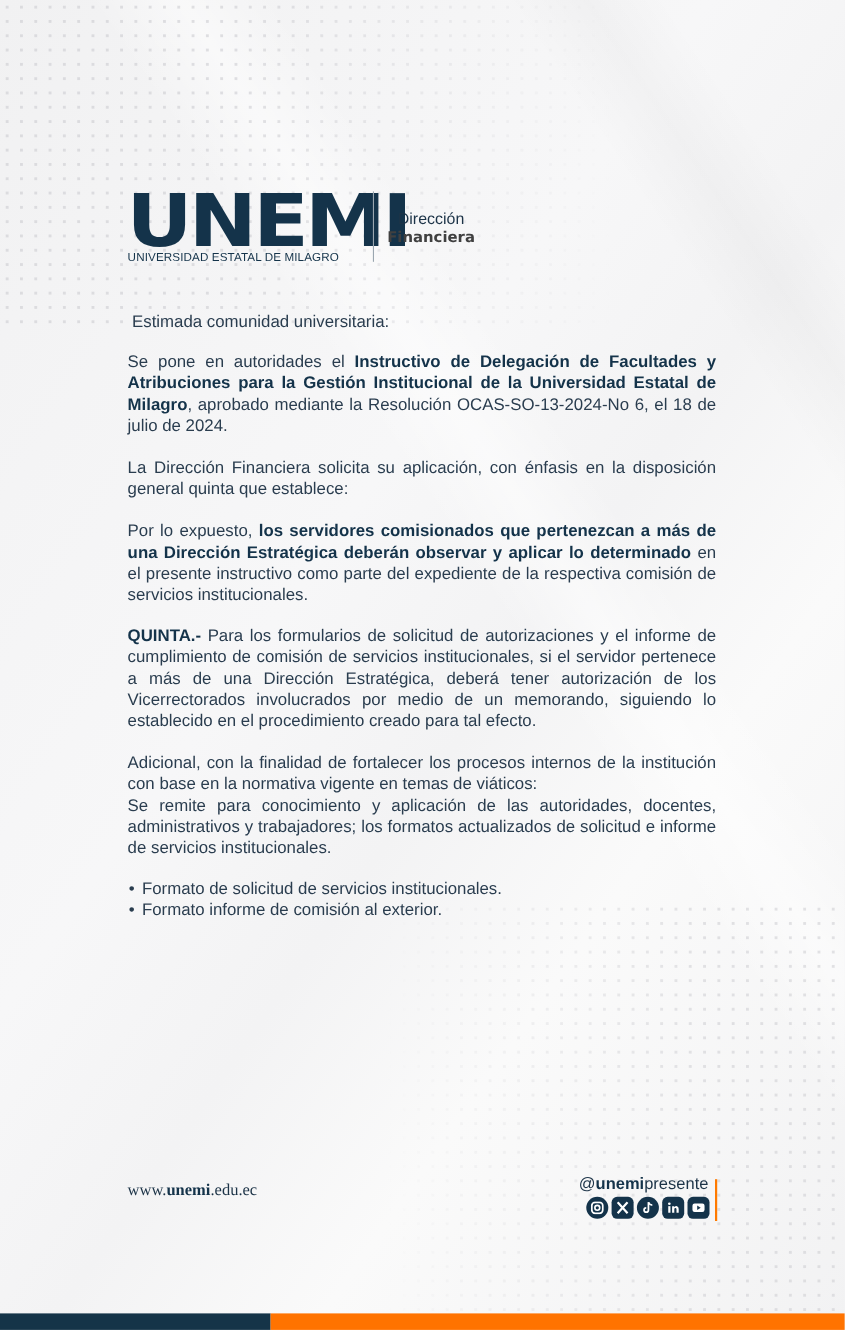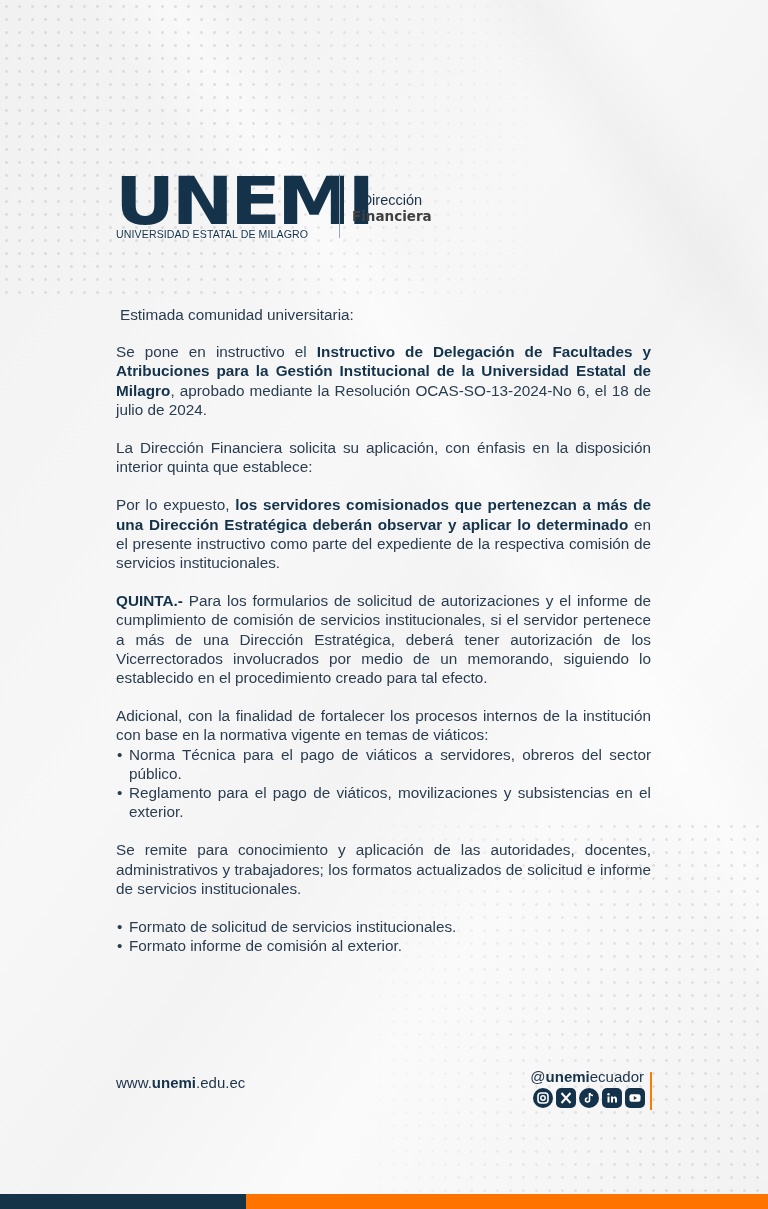--- a/index.html
+++ b/index.html
@@ -52,37 +52,37 @@
     font-family:"Liberation Sans", sans-serif; font-size:10.6px; letter-spacing:0.1px;
     color:#14334a;
   }
   .logo-sep { position:absolute; left:339px; top:174px; width:1px; height:64px; background:#9aa6b0; }
   .dept { position:absolute; left:352px; top:192px; line-height:16px; }
   .dept-line1 { font-family:"Liberation Sans", sans-serif; font-size:14.5px; color:#1c3347; display:block;text-align:center; }
   .dept-line2 { font-family:"DejaVu Sans", sans-serif; font-weight:bold; font-size:13.5px; color:#404040; display:block; }
 
   
   .content {
-    position:absolute; left:116px; top:305px; width:535px;
+    position:absolute; left:116px; top:283px; width:535px;
     font-family:"Liberation Sans", sans-serif; font-size:15.3px; line-height:19.2px;
     color:#2a3d4f;
   }
   .content p { margin:0 0 19px 0; text-align:justify; }
   .content p.greet { padding-left:4px; margin-bottom:18px; }
   .content b { color:#14334a; font-weight:bold; }
   .content ul { list-style:none; margin:0 0 19px 0; padding:0; }
   .content ul li { position:relative; padding-left:13px; text-align:justify; }
   .content ul li::before { content:"•"; position:absolute; left:1px; top:0; }
   .content p.lead { margin-bottom:0; }
   .content ul.last { margin-bottom:0; }
 
   
   .footer-url {
     position:absolute; left:116px; top:1074px;
-    font-family:Liberation Sans, sans-serif; font-size:15px; color:#1c3347;
+    font-family:Liberation Serif, serif; font-size:15px; color:#1c3347;
   }
   .footer-url b { font-weight:bold; color:#14334a; }
   .social { position:absolute; left:510px; top:1068px; width:140px; }
   .handle {
     font-family:"Liberation Sans", sans-serif; font-size:15px; color:#1c3347;
     text-align:right; white-space:nowrap; margin-right:6px;
   }
   .handle b { font-weight:bold; color:#14334a; }
   .icons { display:flex; gap:3px; justify-content:flex-end; margin-top:3px; margin-right:5px; }
   .ic { width:20px; height:20px; background:#14334a; display:flex; align-items:center; justify-content:center; color:#fff; font-family:"DejaVu Sans", sans-serif; font-weight:bold; font-size:11px; }
@@ -108,46 +108,42 @@
 </div>
 <div class="logo-sep"></div>
 <div class="dept">
   <span class="dept-line1">Dirección</span>
   <span class="dept-line2">Financiera</span>
 </div>
 
 <div class="content">
   <p class="greet">Estimada comunidad universitaria:</p>
 
-  <p><span>Se pone en instructivo el </span><b>Instructivo de Delegación de Facultades y Atribuciones para la Gestión Institucional de la Universidad Estatal de Milagro</b><span>, aprobado mediante la Resolución OCAS-SO-13-2024-No 6, el 18 de julio de 2024.</span></p>
+  <p><span>Se pone en autoridades el </span><b>Instructivo de Delegación de Facultades y Atribuciones para la Gestión Institucional de la Universidad Estatal de Milagro</b><span>, aprobado mediante la Resolución OCAS-SO-13-2024-No 6, el 18 de julio de 2024.</span></p>
 
-  <p>La Dirección Financiera solicita su aplicación, con énfasis en la disposición interior quinta que establece:</p>
+  <p>La Dirección Financiera solicita su aplicación, con énfasis en la disposición general quinta que establece:</p>
 
   <p><span>Por lo expuesto, </span><b>los servidores comisionados que pertenezcan a más de una Dirección Estratégica deberán observar y aplicar lo determinado</b><span> en el presente instructivo como parte del expediente de la respectiva comisión de servicios institucionales.</span></p>
 
   <p><b>QUINTA.-</b><span> Para los formularios de solicitud de autorizaciones y el informe de cumplimiento de comisión de servicios institucionales, si el servidor pertenece a más de una Dirección Estratégica, deberá tener autorización de los Vicerrectorados involucrados por medio de un memorando, siguiendo lo establecido en el procedimiento creado para tal efecto.</span></p>
 
   <p class="lead">Adicional, con la finalidad de fortalecer los procesos internos de la institución con base en la normativa vigente en temas de viáticos:</p>
-  <ul>
-    <li>Norma Técnica para el pago de viáticos a servidores, obreros del sector público.</li>
-    <li>Reglamento para el pago de viáticos, movilizaciones y subsistencias en el exterior.</li>
-  </ul>
 
   <p>Se remite para conocimiento y aplicación de las autoridades, docentes, administrativos y trabajadores; los formatos actualizados de solicitud e informe de servicios institucionales.</p>
 
   <ul class="last">
     <li>Formato de solicitud de servicios institucionales.</li>
     <li>Formato informe de comisión al exterior.</li>
   </ul>
 </div>
 
 <div class="footer-url"><span>www.</span><b>unemi</b><span>.edu.ec</span></div>
 
 <div class="social">
-  <div class="handle"><span>@</span><b>unemi</b><span>ecuador</span></div>
+  <div class="handle"><span>@</span><b>unemi</b><span>presente</span></div>
   <div class="icons">
     <span class="ic round">
       <svg width="12" height="12" viewBox="0 0 12 12">
           <rect x="1" y="1" width="10" height="10" rx="3" fill="none" stroke="#fff" stroke-width="1.6"></rect>
           <circle cx="6" cy="6" r="2.2" fill="none" stroke="#fff" stroke-width="1.5"></circle>
         </svg>
     </span>
     <span class="ic sq">
       <svg width="12" height="12" viewBox="0 0 12 12">
           <path d="M1.5 1 L10.5 11 M10.5 1 L1.5 11" stroke="#fff" stroke-width="2"></path>

